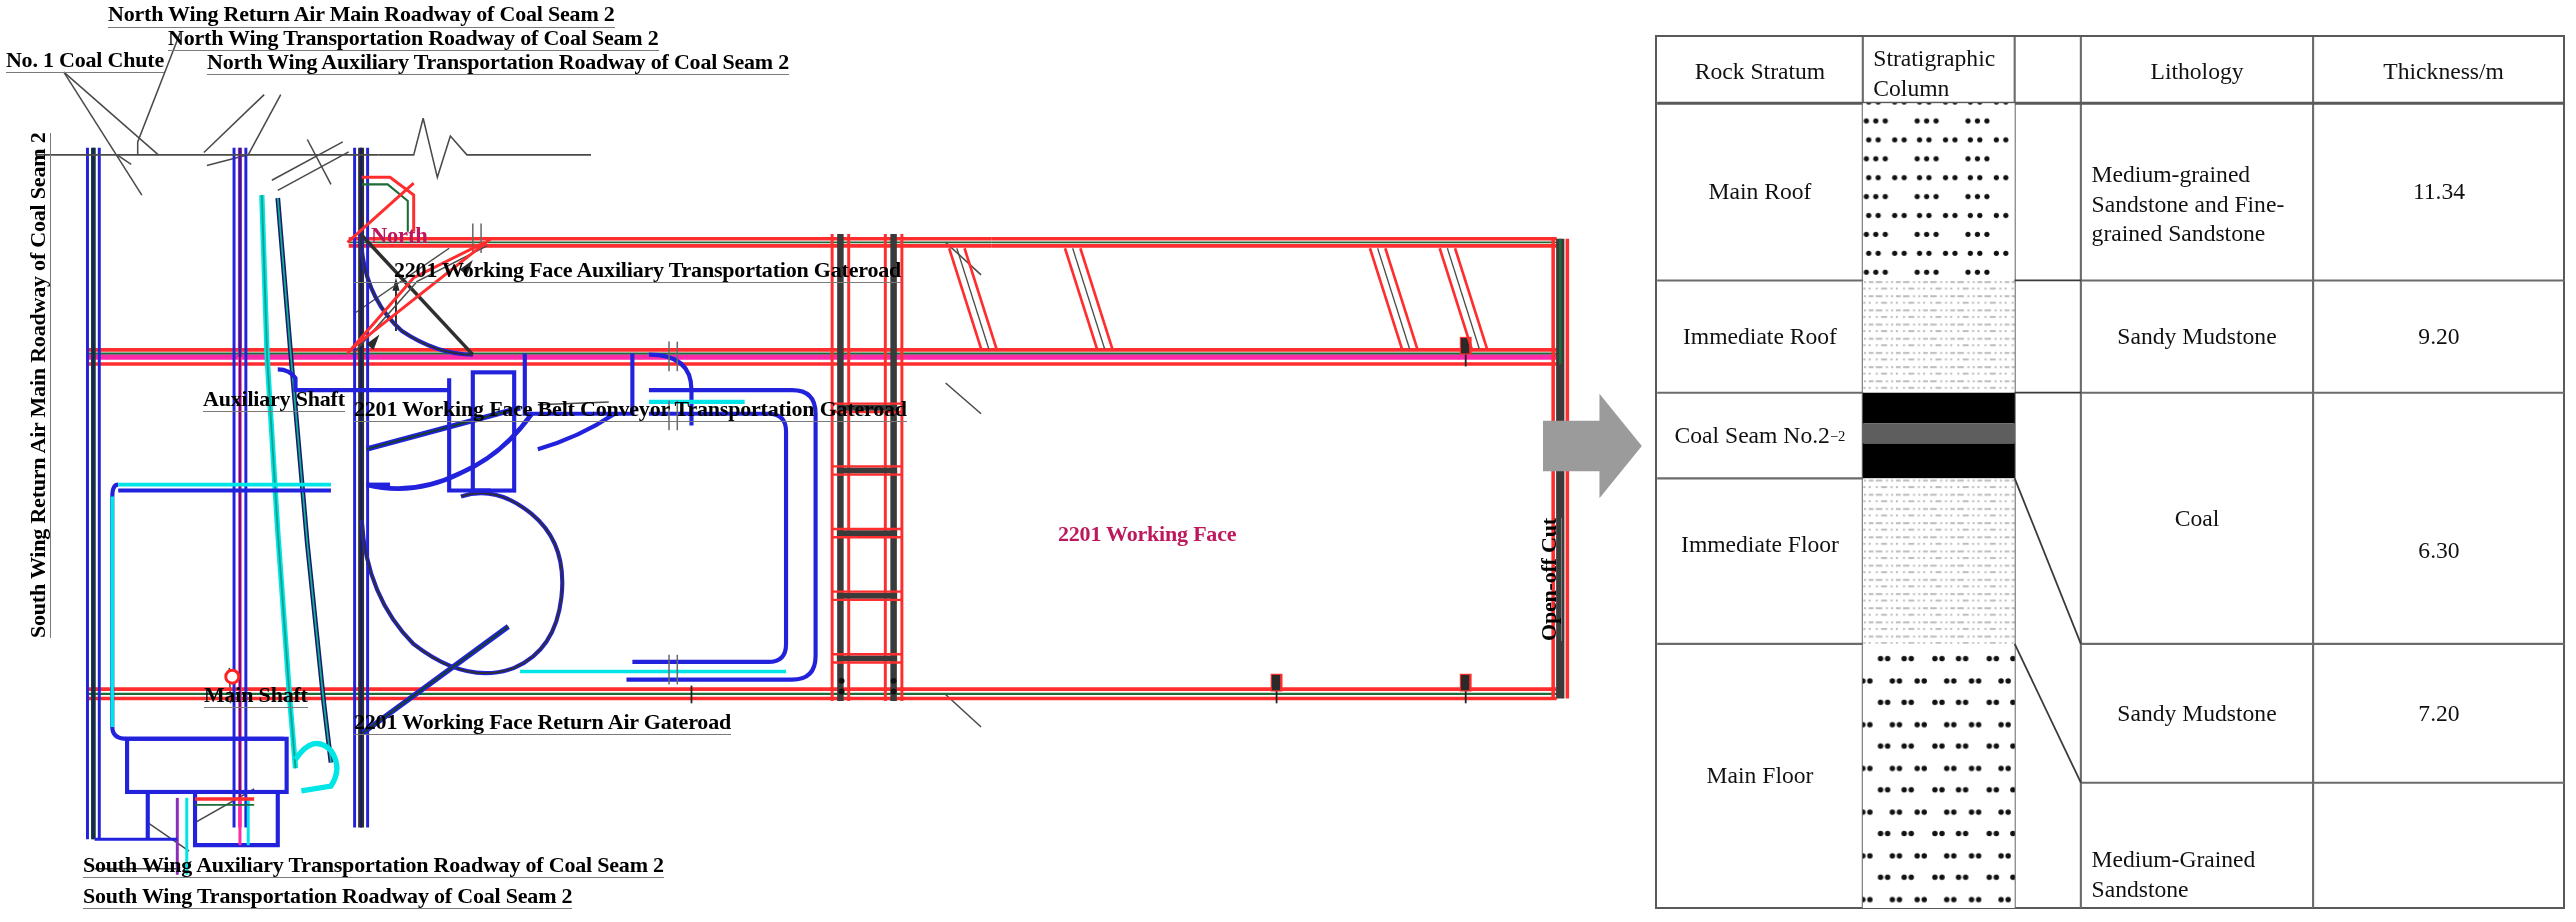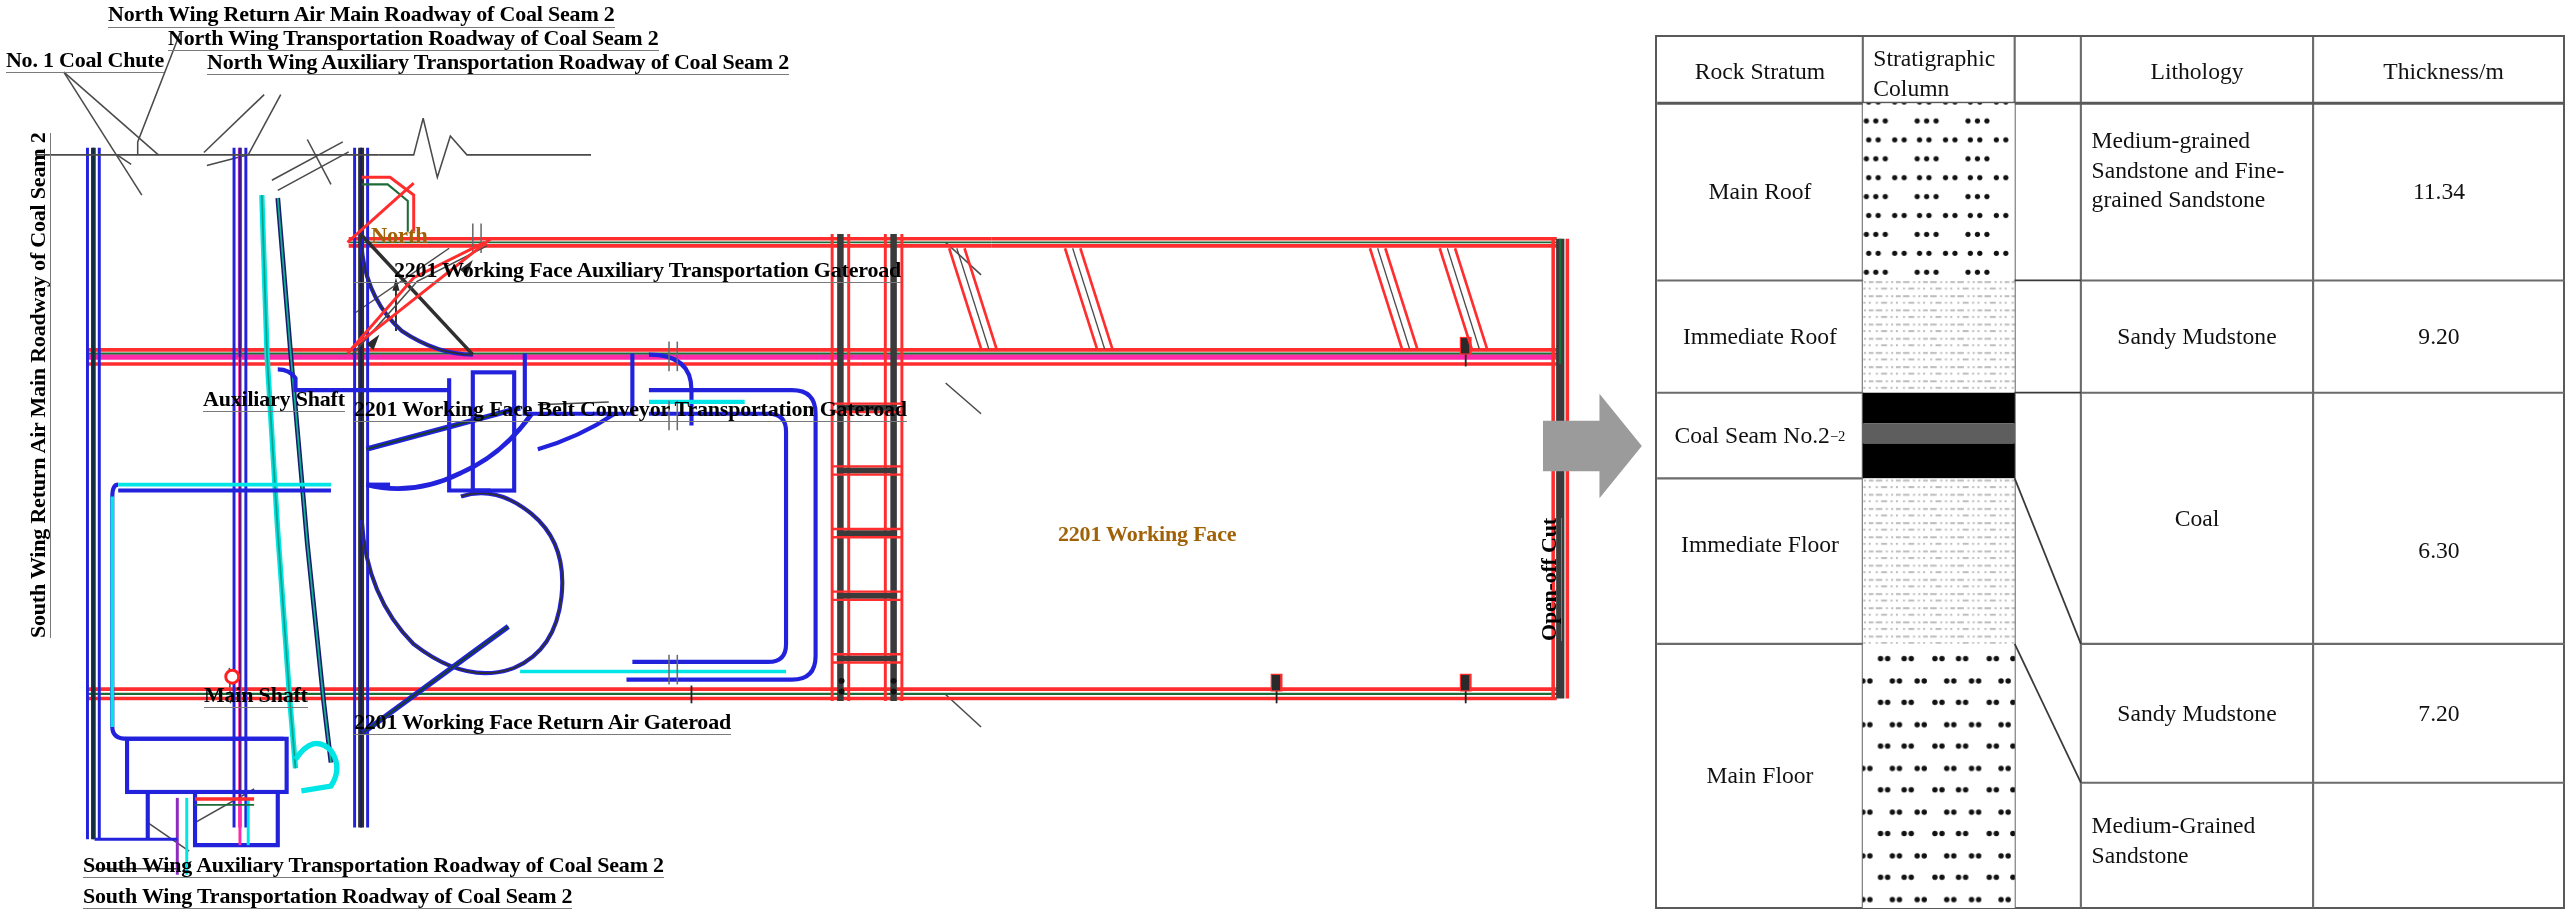--- a/index.html
+++ b/index.html
@@ -45,21 +45,21 @@
   }
   .callout.vertical {
     transform-origin: 0 0;
     transform: rotate(-90deg);
   }
   .plain-label {
     position: absolute;
     font-family: "Liberation Serif", "DejaVu Serif", serif;
     font-size: 22px;
     font-weight: 700;
-    color: #a16207;
+    color: #be185d;
     white-space: nowrap;
     letter-spacing: -0.2px;
   }
   #label-north { font-size: 22.5px; font-weight: 700; }
 
   
   #flow-arrow {
     position: absolute;
     left: 1543px; top: 390px;
     width: 100px; height: 112px;
@@ -86,20 +86,21 @@
     display: flex;
     align-items: center;
     justify-content: center;
     box-sizing: border-box;
     padding: 0 4.7px;
   }
   .cell-text.wrapcell {
     display: block;
     text-align: left;
     padding-left: 10.6px;
+    margin-top: 34px;
   }
   .hdr { font-size: 23.6px; }
   .hdr-wrap { display:block; text-align:left; padding-left: 8.3px; }
   .sup { font-size: 0.62em; vertical-align: super; }
 </style>
 </head>
 <body>
 
 <div id="root">
 

